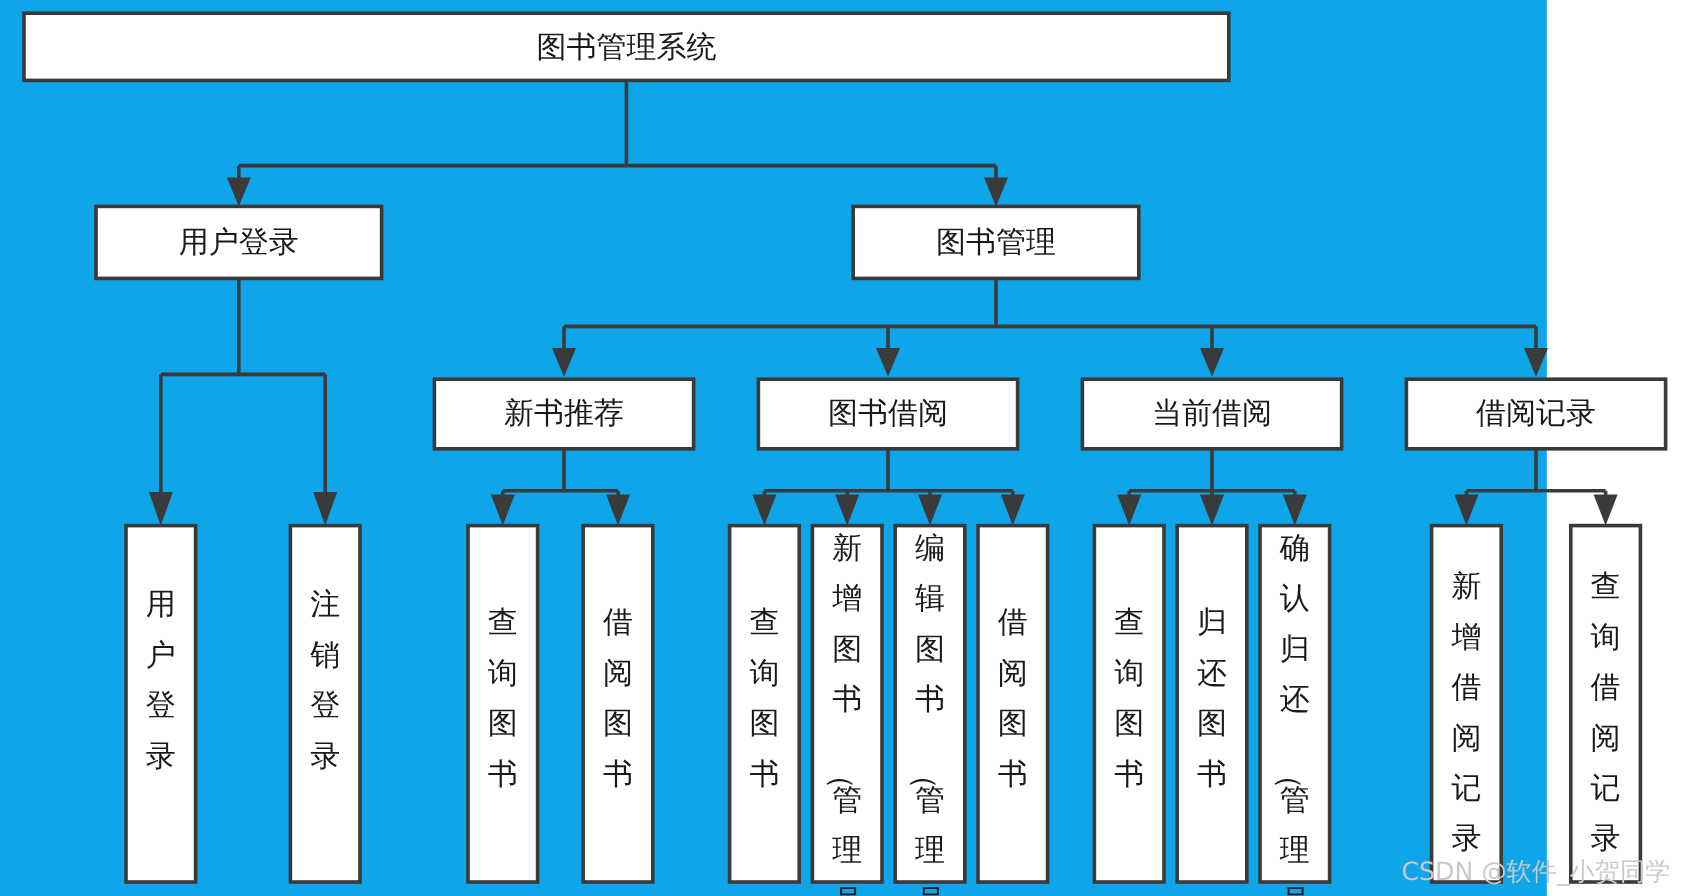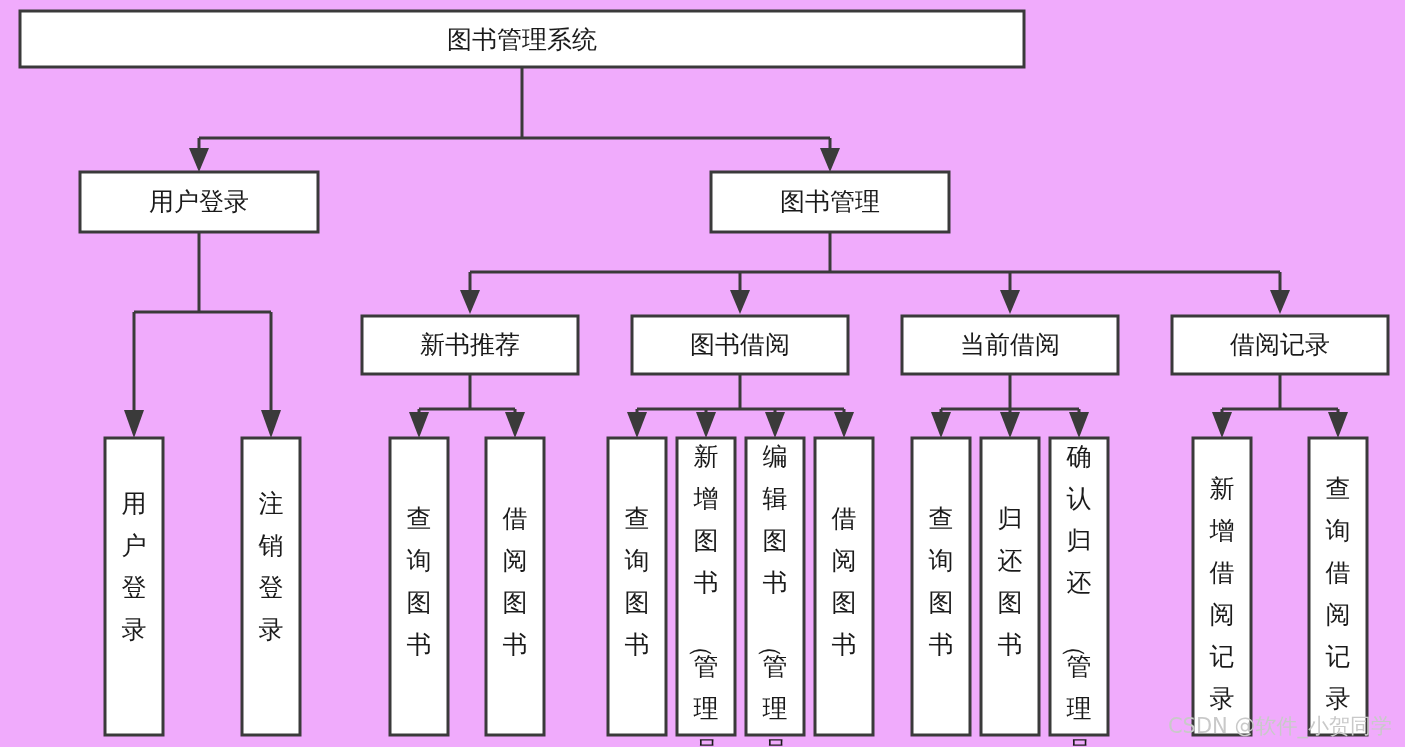--- a/index.html
+++ b/index.html
@@ -9,23 +9,23 @@
     background: #ffffff;
   }
   body {
     width: 1405px;
     height: 747px;
     font-family: "DejaVu Sans", "Liberation Sans", sans-serif;
     overflow: hidden;
   }
   #diagram-root {
     position: relative;
-    width: 1405px;
+    width: 1289px;
     height: 747px;
-    background: #f0abfc;
+    background: #0ea5e9;
   }
   svg#tree-svg {
     position: absolute;
     top: 0;
     left: 0;
     width: 1405px;
     height: 747px;
     display: block;
   }
   .node-box {

